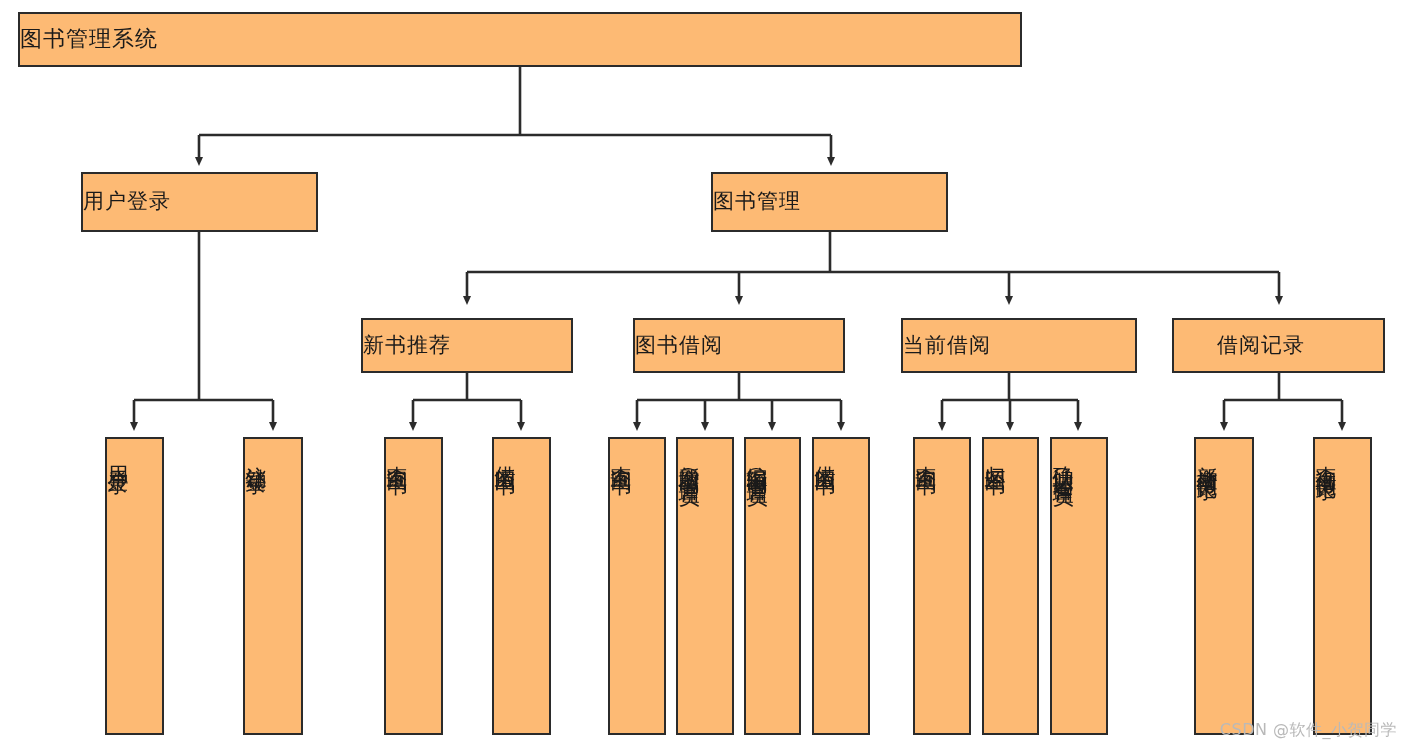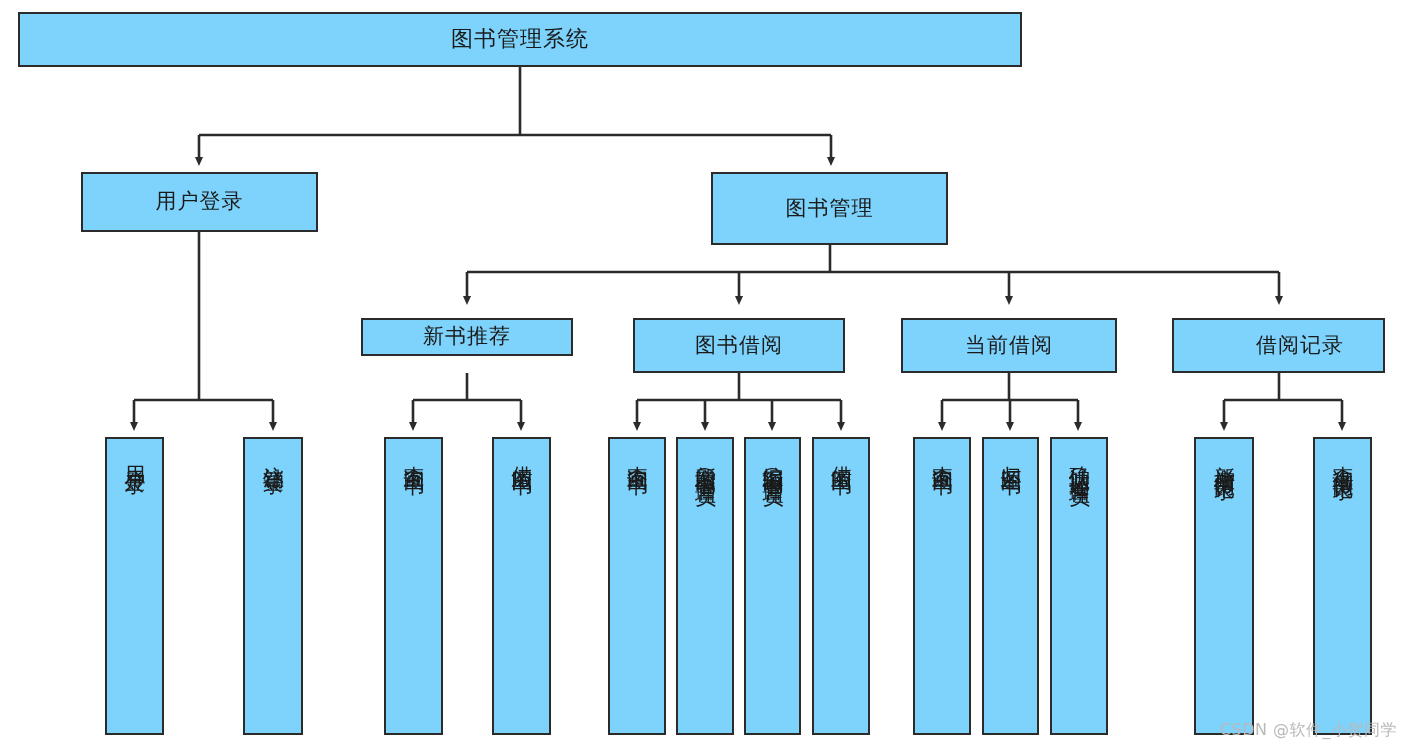--- a/index.html
+++ b/index.html
@@ -21,24 +21,23 @@
     position: absolute;
     left: 0;
     top: 0;
     width: 1405px;
     height: 747px;
   }
   .node {
     position: absolute;
     box-sizing: border-box;
     border: 2.5px solid #2b2b2b;
-    background: #7dd3fc;
+    background: #fdba74;
     display: flex;
     align-items: center;
-    justify-content: center;
     color: #1a1a1a;
   }
   .node-h .node-label {
     font-size: 21px;
     letter-spacing: 1px;
     line-height: 1.1;
     white-space: nowrap;
   }
   .node-v {
     align-items: flex-start;
@@ -122,31 +121,31 @@
     </g>
   </svg>
 
   <div class="node node-h node-root" style="left:18px; top:12px; width:1004px; height:55px;">
     <span class="node-label">图书管理系统</span>
   </div>
 
   <div class="node node-h" style="left:81px; top:172px; width:237px; height:60px;">
     <span class="node-label">用户登录</span>
   </div>
-  <div class="node node-h" style="left:711px; top:172px; width:237px; height:73px;">
+  <div class="node node-h" style="left:711px; top:172px; width:237px; height:60px;">
     <span class="node-label">图书管理</span>
   </div>
 
-  <div class="node node-h" style="left:361px; top:318px; width:212px; height:38px;">
+  <div class="node node-h" style="left:361px; top:318px; width:212px; height:55px;">
     <span class="node-label">新书推荐</span>
   </div>
   <div class="node node-h" style="left:633px; top:318px; width:212px; height:55px;">
     <span class="node-label">图书借阅</span>
   </div>
-  <div class="node node-h" style="left:901px; top:318px; width:216px; height:55px;">
+  <div class="node node-h" style="left:901px; top:318px; width:236px; height:55px;">
     <span class="node-label">当前借阅</span>
   </div>
   <div class="node node-h" style="left:1172px; top:318px; width:213px; height:55px;padding-left:43px;">
     <span class="node-label">借阅记录</span>
   </div>
 
   <div class="node node-v" style="left:105px; top:437px; width:59px; height:298px;">
     <span class="node-label">用户登录</span>
   </div>
   <div class="node node-v" style="left:243px; top:437px; width:60px; height:298px;">

